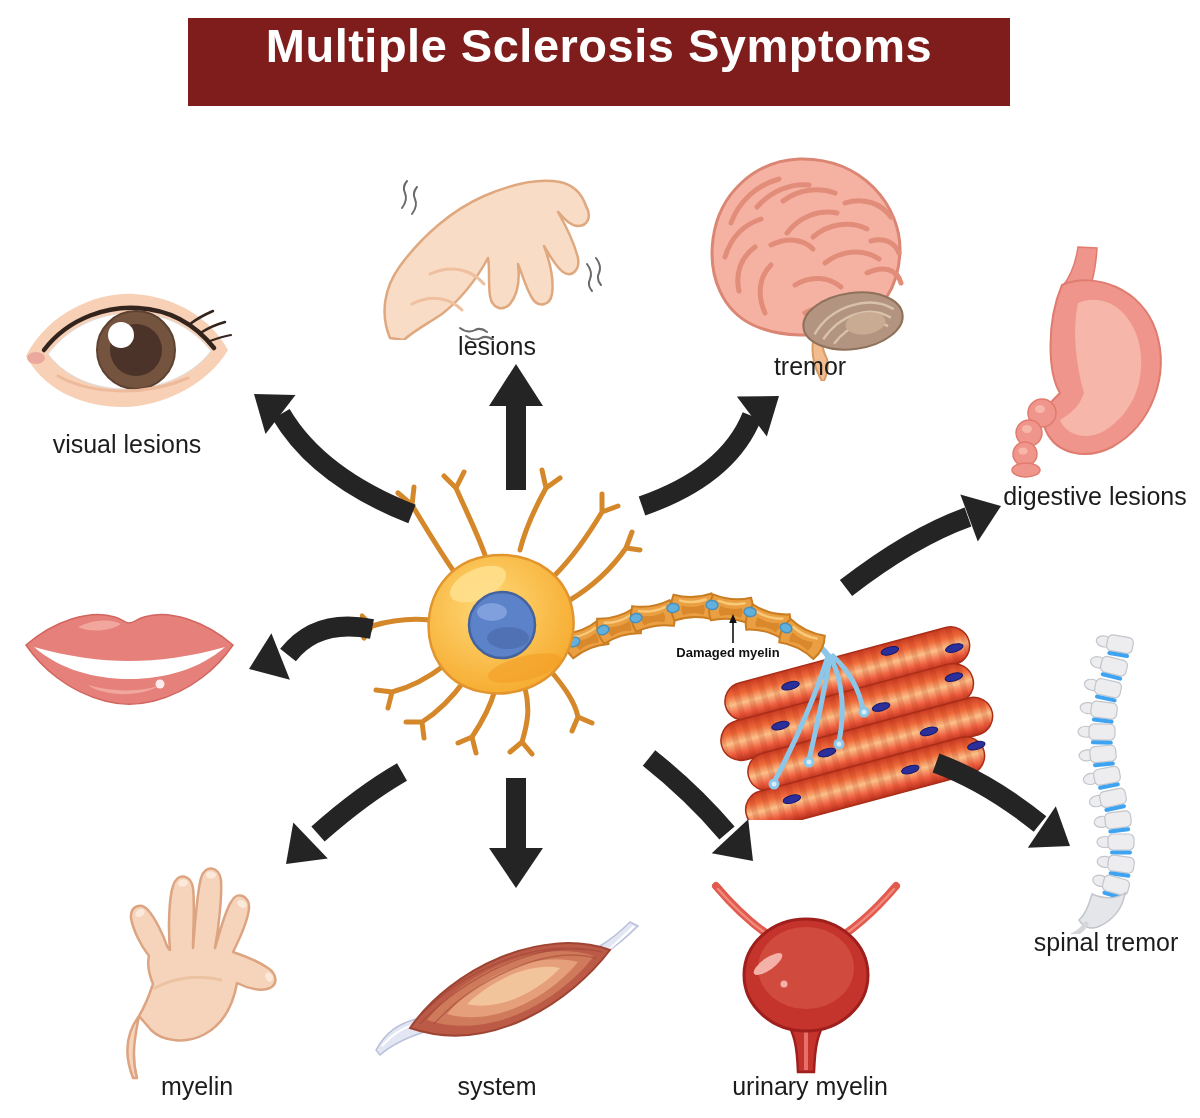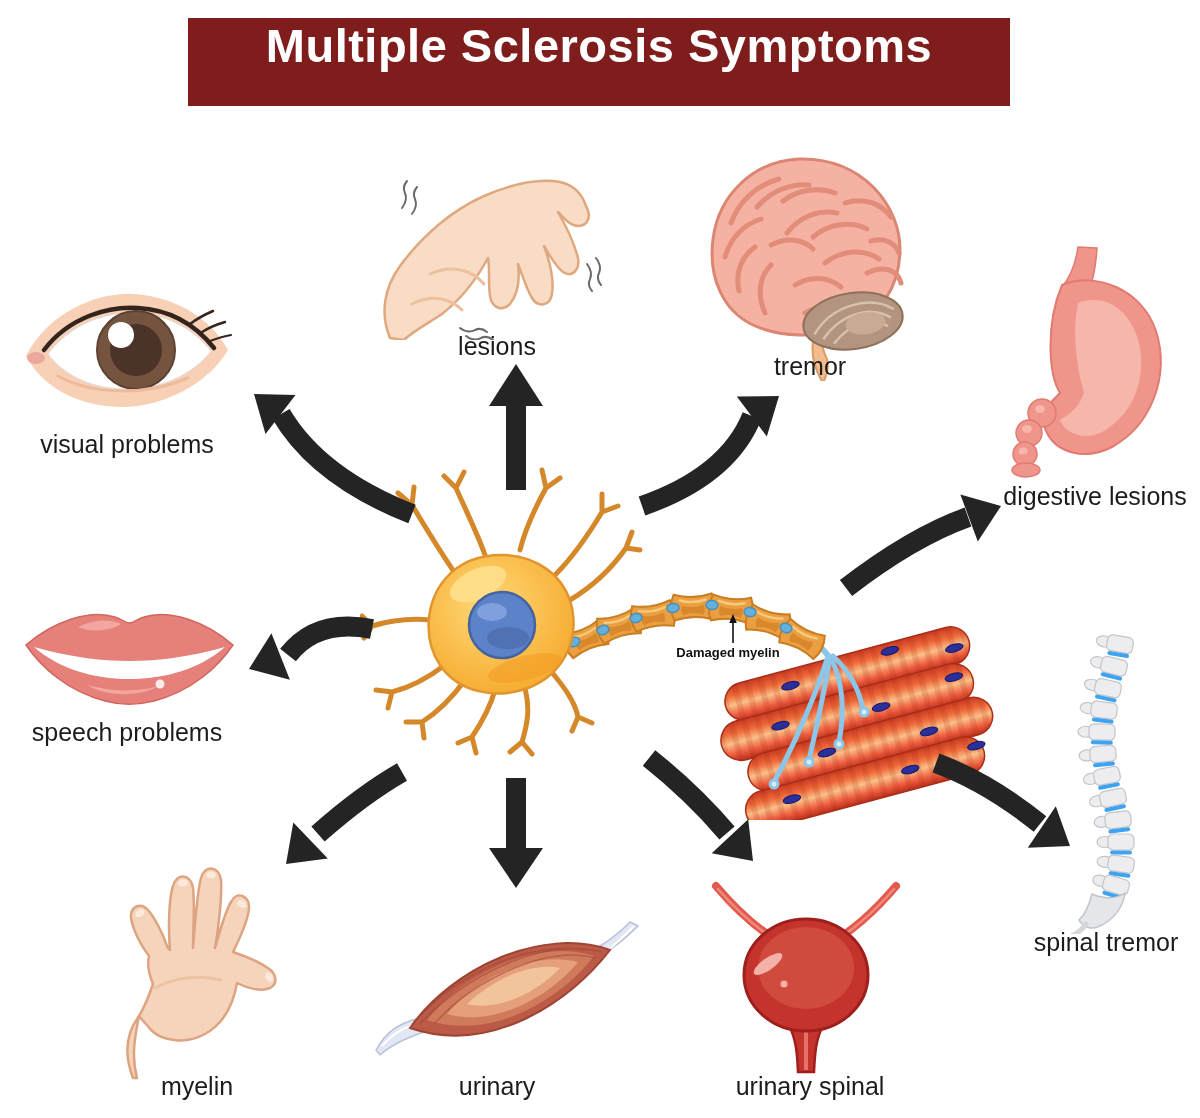--- a/index.html
+++ b/index.html
@@ -27,21 +27,21 @@
     <ellipse cx="14" cy="78" rx="9" ry="6" fill="#eba89c"></ellipse>
     <circle cx="114" cy="70" r="39" fill="#75543f" stroke="#5d4131" stroke-width="2"></circle>
     <circle cx="114" cy="70" r="26" fill="#4b332a"></circle>
     <circle cx="99" cy="55" r="13" fill="#ffffff"></circle>
     <path d="M22,70 C48,36 88,26 116,28 C152,30 176,48 192,68" fill="none" stroke="#33251d" stroke-width="4.5" stroke-linecap="round"></path>
     <path d="M168,44 C176,38 184,34 191,31" fill="none" stroke="#33251d" stroke-width="2.5" stroke-linecap="round"></path>
     <path d="M180,52 C188,47 196,44 203,42" fill="none" stroke="#33251d" stroke-width="2.5" stroke-linecap="round"></path>
     <path d="M188,61 C196,58 203,56 209,55" fill="none" stroke="#33251d" stroke-width="2" stroke-linecap="round"></path>
     <path d="M36,96 C68,114 122,117 166,98" fill="none" stroke="#edbb9b" stroke-width="3" stroke-linecap="round"></path>
   </svg>
-  <div class="lbl" style="left:127px;top:430px">visual problems</div>
+  <div class="lbl" style="left:127px;top:430px">visual lesions</div>
 
   <svg class="abs" style="left:372px;top:152px" width="230" height="188" viewBox="0 0 230 188">
     <path d="M18,186 C8,162 12,136 28,114 C50,84 80,58 112,44 C140,32 168,26 188,30
              C202,33 210,42 214,54 C220,64 216,74 206,74 C198,74 192,66 186,60
              C194,74 202,90 206,106 C208,118 200,126 191,120 C184,115 178,104 172,94
              C178,110 182,128 180,142 C178,154 166,156 160,146 C154,136 150,122 146,112
              C148,128 146,142 138,152 C130,160 120,156 118,144 C116,130 118,116 116,106
              C104,128 88,148 70,162 C55,172 40,180 32,188 Z" fill="#f8dcc6" stroke="#dfa87e" stroke-width="2.5" stroke-linejoin="round"></path>
     <path d="M58,122 C80,112 100,118 112,132" fill="none" stroke="#eec0a0" stroke-width="3" stroke-linecap="round"></path>
     <path d="M40,152 C60,142 78,146 90,158" fill="none" stroke="#eec0a0" stroke-width="3" stroke-linecap="round"></path>
@@ -104,21 +104,20 @@
   <div class="lbl" style="left:1095px;top:482px">digestive lesions</div>
 
   <svg class="abs" style="left:22px;top:605px" width="215" height="112" viewBox="0 0 215 112">
     <path d="M4,40 C32,16 68,4 93,12 C100,14 103,18 107,18 C112,18 115,14 122,12
              C147,4 183,16 211,40 C196,62 170,86 132,96 C116,100 98,100 83,96 C45,86 19,62 4,40 Z" fill="#e5807a" stroke="#d2665f" stroke-width="1.5"></path>
     <path d="M12,42 C48,52 78,56 107,56 C137,56 167,52 203,42 C178,64 143,74 107,74 C72,74 37,64 12,42 Z" fill="#ffffff"></path>
     <path d="M56,22 C72,14 90,14 99,19 C89,26 68,28 56,22 Z" fill="#f2a79e"></path>
     <path d="M66,80 C88,87 118,87 136,81 C120,92 82,92 66,80 Z" fill="#f2a79e"></path>
     <circle cx="138" cy="79" r="4.5" fill="#ffffff" opacity="0.85"></circle>
   </svg>
-  <div class="lbl" style="left:127px;top:718px">speech problems</div>
 
   <svg class="abs" style="left:103px;top:860px" width="185" height="220" viewBox="0 0 185 220">
     <path d="M30,218 C20,192 24,172 36,156 C42,146 46,136 50,124 C46,114 44,104 46,96
              C38,86 30,70 28,58 C27,46 38,42 45,50 C52,58 60,74 64,86 C65,88 66,90 67,90
              C65,68 66,38 70,26 C74,12 88,14 90,28 C92,44 90,72 90,88
              C92,64 94,32 98,18 C102,4 116,6 118,20 C119,36 116,66 112,88
              C117,70 122,52 128,42 C134,30 147,36 146,48 C145,62 136,80 130,92
              C142,96 156,102 165,108 C174,114 175,124 167,128 C158,132 144,128 134,123
              C130,146 120,164 102,174 C84,184 60,182 48,170 C44,165 40,161 36,156
              C32,176 28,196 34,218 Z" fill="#f6d4bc" stroke="#dca480" stroke-width="2.5" stroke-linejoin="round"></path>
@@ -139,35 +138,35 @@
     <path d="M38,108 C80,48 170,6 238,30 C200,80 120,136 38,108 Z" fill="#bb5a47" stroke="#9e4433" stroke-width="2"></path>
     <path d="M55,100 C92,52 168,18 222,36 C190,78 120,122 55,100 Z" fill="#d07a5c"></path>
     <path d="M75,94 C105,58 162,30 206,42 C180,74 125,108 75,94 Z" fill="#e5a07b"></path>
     <path d="M95,84 C120,60 158,42 188,48 C168,70 128,92 95,84 Z" fill="#f2c49c"></path>
     <g fill="none" stroke="#a04534" stroke-width="1.5" opacity="0.55">
       <path d="M48,104 C90,58 170,16 230,32"></path>
       <path d="M62,104 C100,62 172,24 224,38"></path>
       <path d="M50,94 C88,54 158,20 214,30"></path>
     </g>
   </svg>
-  <div class="lbl" style="left:497px;top:1072px">urinary</div>
+  <div class="lbl" style="left:497px;top:1072px">system</div>
 
   <svg class="abs" style="left:706px;top:872px" width="200" height="202" viewBox="0 0 200 202">
     <path d="M10,14 C32,40 58,62 80,74" fill="none" stroke="#e25a4e" stroke-width="8" stroke-linecap="round"></path>
     <path d="M190,14 C168,40 142,62 120,74" fill="none" stroke="#e25a4e" stroke-width="8" stroke-linecap="round"></path>
     <path d="M12,17 C34,42 58,62 78,73" fill="none" stroke="#f08a7c" stroke-width="2.5" stroke-linecap="round"></path>
     <path d="M188,17 C166,42 142,62 122,73" fill="none" stroke="#f08a7c" stroke-width="2.5" stroke-linecap="round"></path>
     <path d="M80,148 C88,162 91,172 92,200 L108,200 C109,172 112,162 120,148 C108,157 92,157 80,148 Z" fill="#c4342c" stroke="#9e1f1c" stroke-width="2.5"></path>
     <path d="M100,160 L100,198" stroke="#e8706a" stroke-width="4"></path>
     <ellipse cx="100" cy="103" rx="62" ry="56" fill="#c4342c" stroke="#9e1f1c" stroke-width="3"></ellipse>
     <ellipse cx="100" cy="96" rx="48" ry="41" fill="#d14a3e"></ellipse>
     <ellipse cx="62" cy="92" rx="17" ry="6" fill="#f3b1a8" transform="rotate(-35 62 92)"></ellipse>
     <circle cx="78" cy="112" r="3.5" fill="#f3b1a8"></circle>
   </svg>
-  <div class="lbl" style="left:810px;top:1072px">urinary spinal</div>
+  <div class="lbl" style="left:810px;top:1072px">urinary myelin</div>
 
   <svg class="abs" style="left:1062px;top:628px" width="96" height="306" viewBox="0 0 96 306">
     <defs>
       <g id="vert">
         <ellipse cx="-15" cy="0" rx="8" ry="5.5" fill="#ededf0" stroke="#c2c5cb" stroke-width="1.2"></ellipse>
         <rect x="-12" y="-8" width="26" height="16" rx="5" fill="#ededf0" stroke="#c2c5cb" stroke-width="1.2"></rect>
         <rect x="-10" y="8.5" width="22" height="4" rx="2" fill="#3ea4f2"></rect>
       </g>
     </defs>
     <use href="#vert" transform="translate(57,16) rotate(10)"></use>

